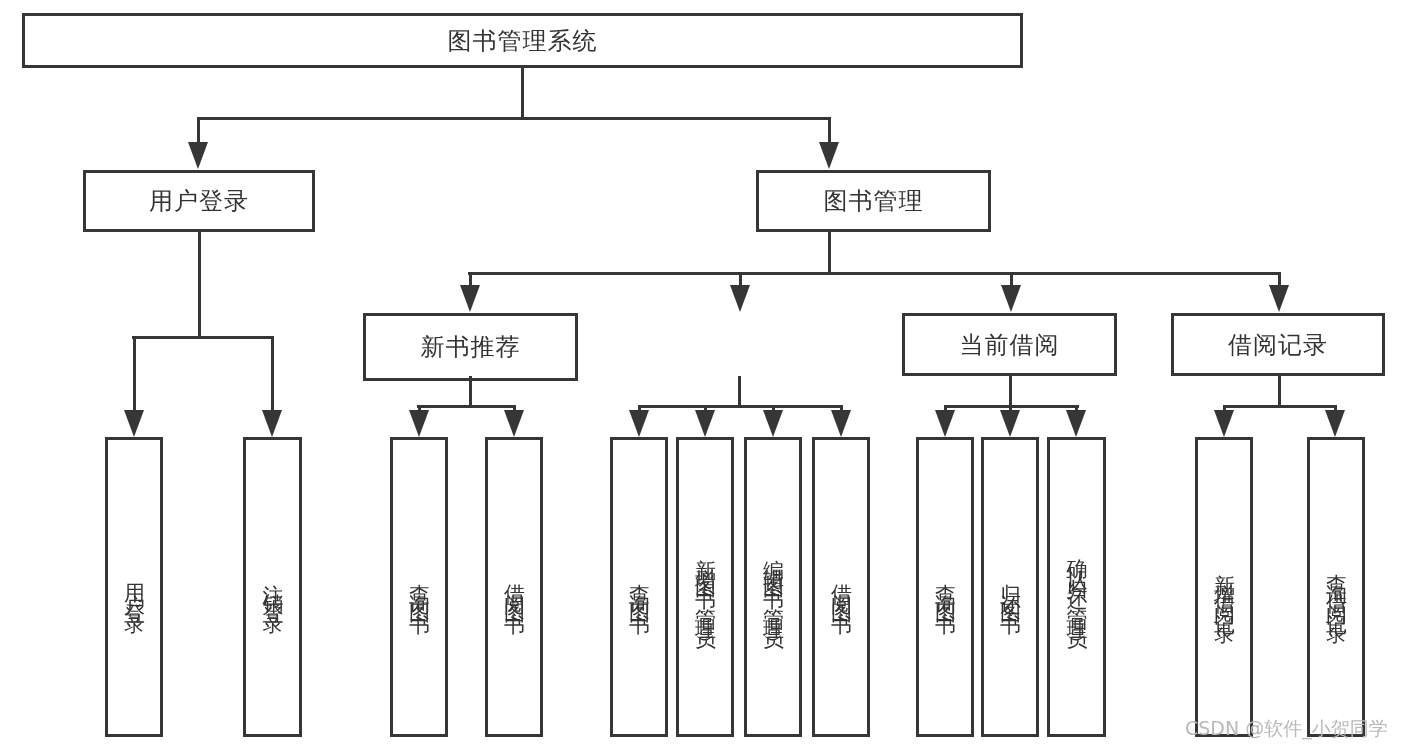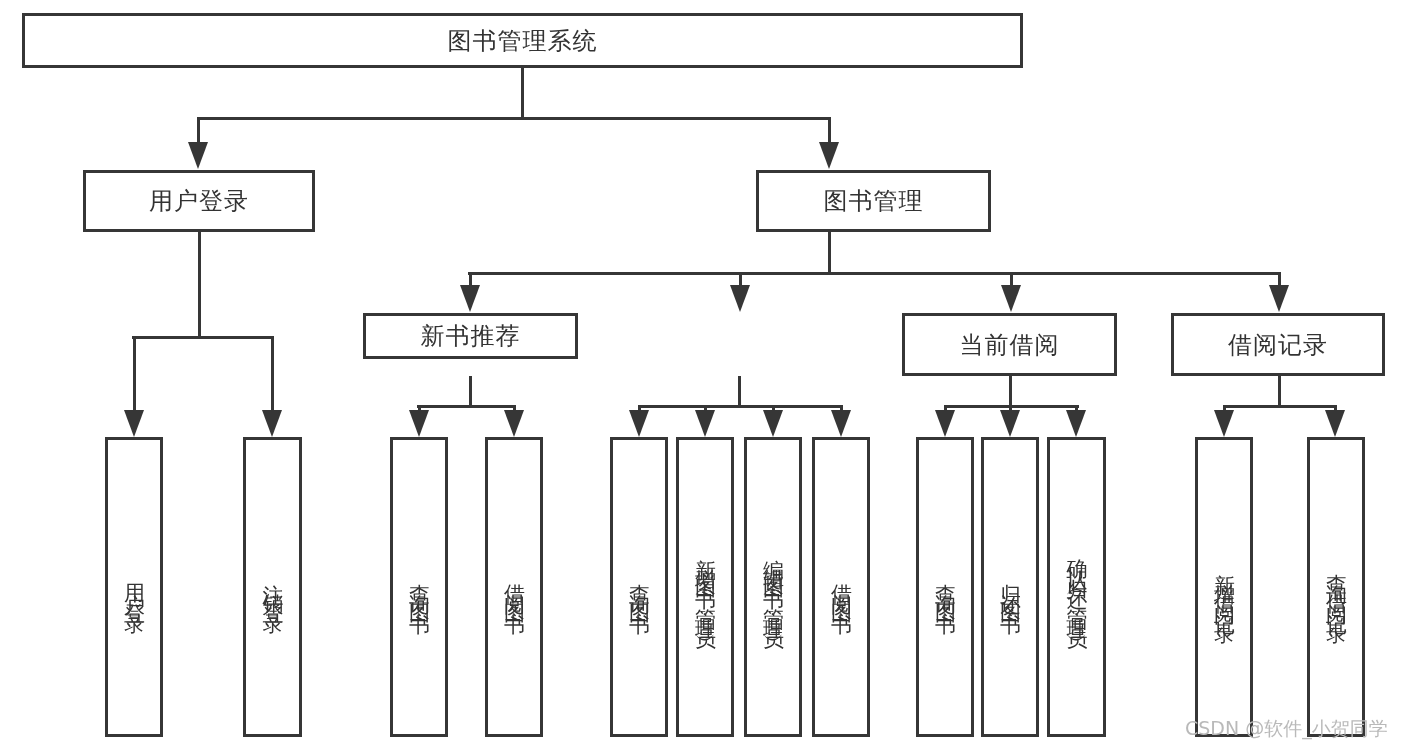--- a/index.html
+++ b/index.html
@@ -88,21 +88,21 @@
   <div class="hline" style="left:468px; top:272px; width:813px;"></div>
   <div class="vline" style="left:469px; top:272px; height:16px;"></div>
   <div class="arrow" style="left:460px; top:285px;"></div>
   <div class="vline" style="left:739px; top:272px; height:16px;"></div>
   <div class="arrow" style="left:730px; top:285px;"></div>
   <div class="vline" style="left:1010px; top:272px; height:16px;"></div>
   <div class="arrow" style="left:1001px; top:285px;"></div>
   <div class="vline" style="left:1278px; top:272px; height:16px;"></div>
   <div class="arrow" style="left:1269px; top:285px;"></div>
 
-  <div class="box h" style="left:363px; top:313px; width:215px; height:46px;">
+  <div class="box h" style="left:363px; top:313px; width:215px; height:68px;">
     <span class="lbl">新书推荐</span>
   </div>
   <div class="box h" style="left:1171px; top:313px; width:214px; height:63px;">
     <span class="lbl">借阅记录</span>
   </div>
   <div class="box h" style="left:902px; top:313px; width:215px; height:63px;">
     <span class="lbl">当前借阅</span>
   </div>
 
   <div class="vline" style="left:469px; top:376px; height:32px;"></div>

